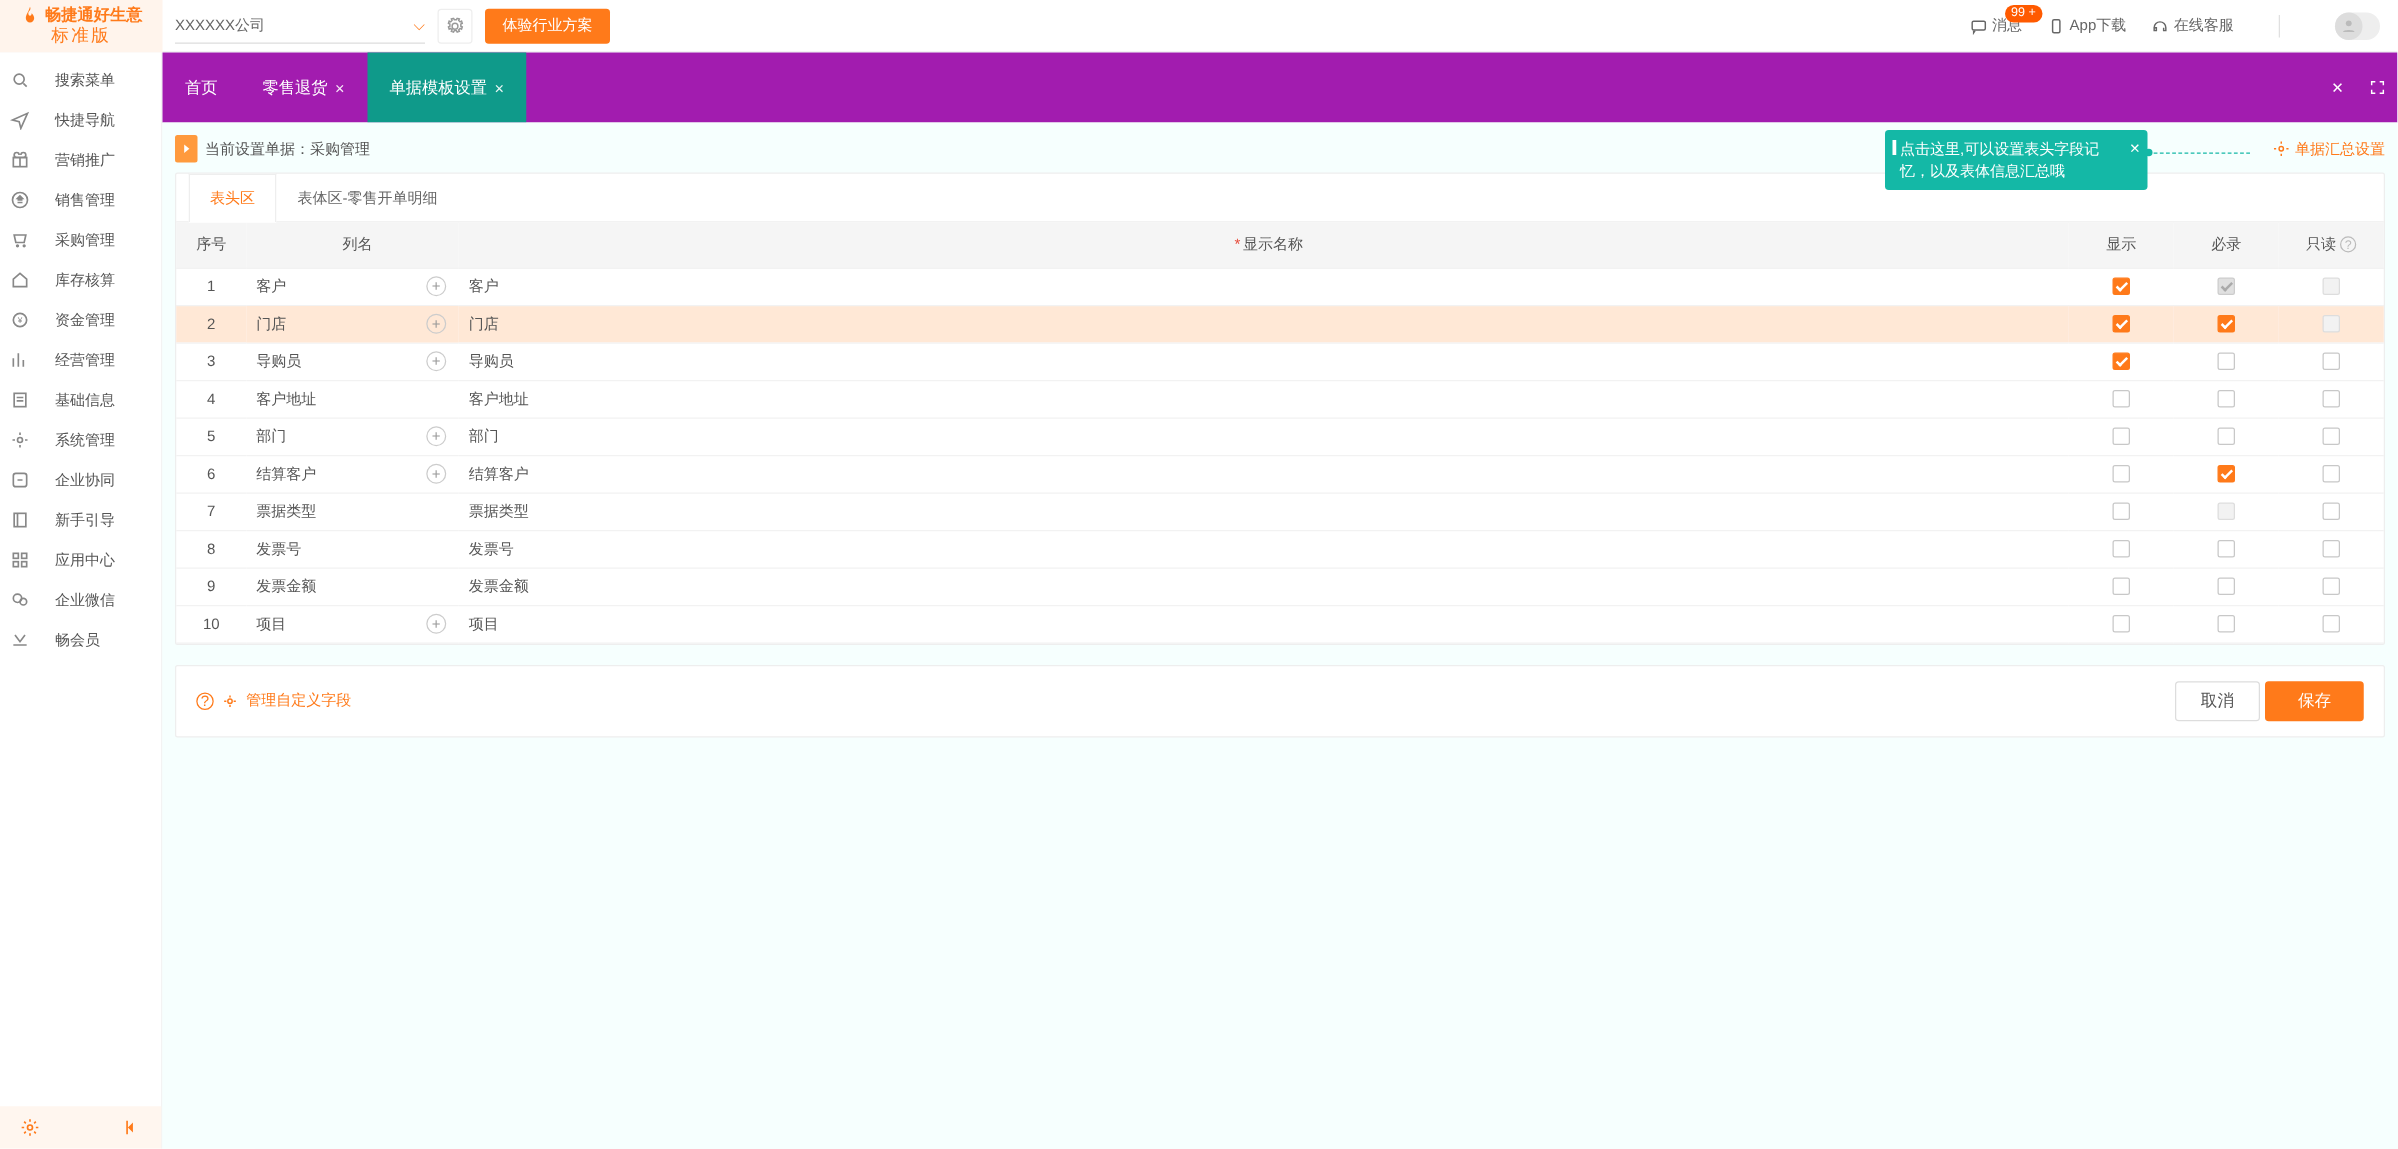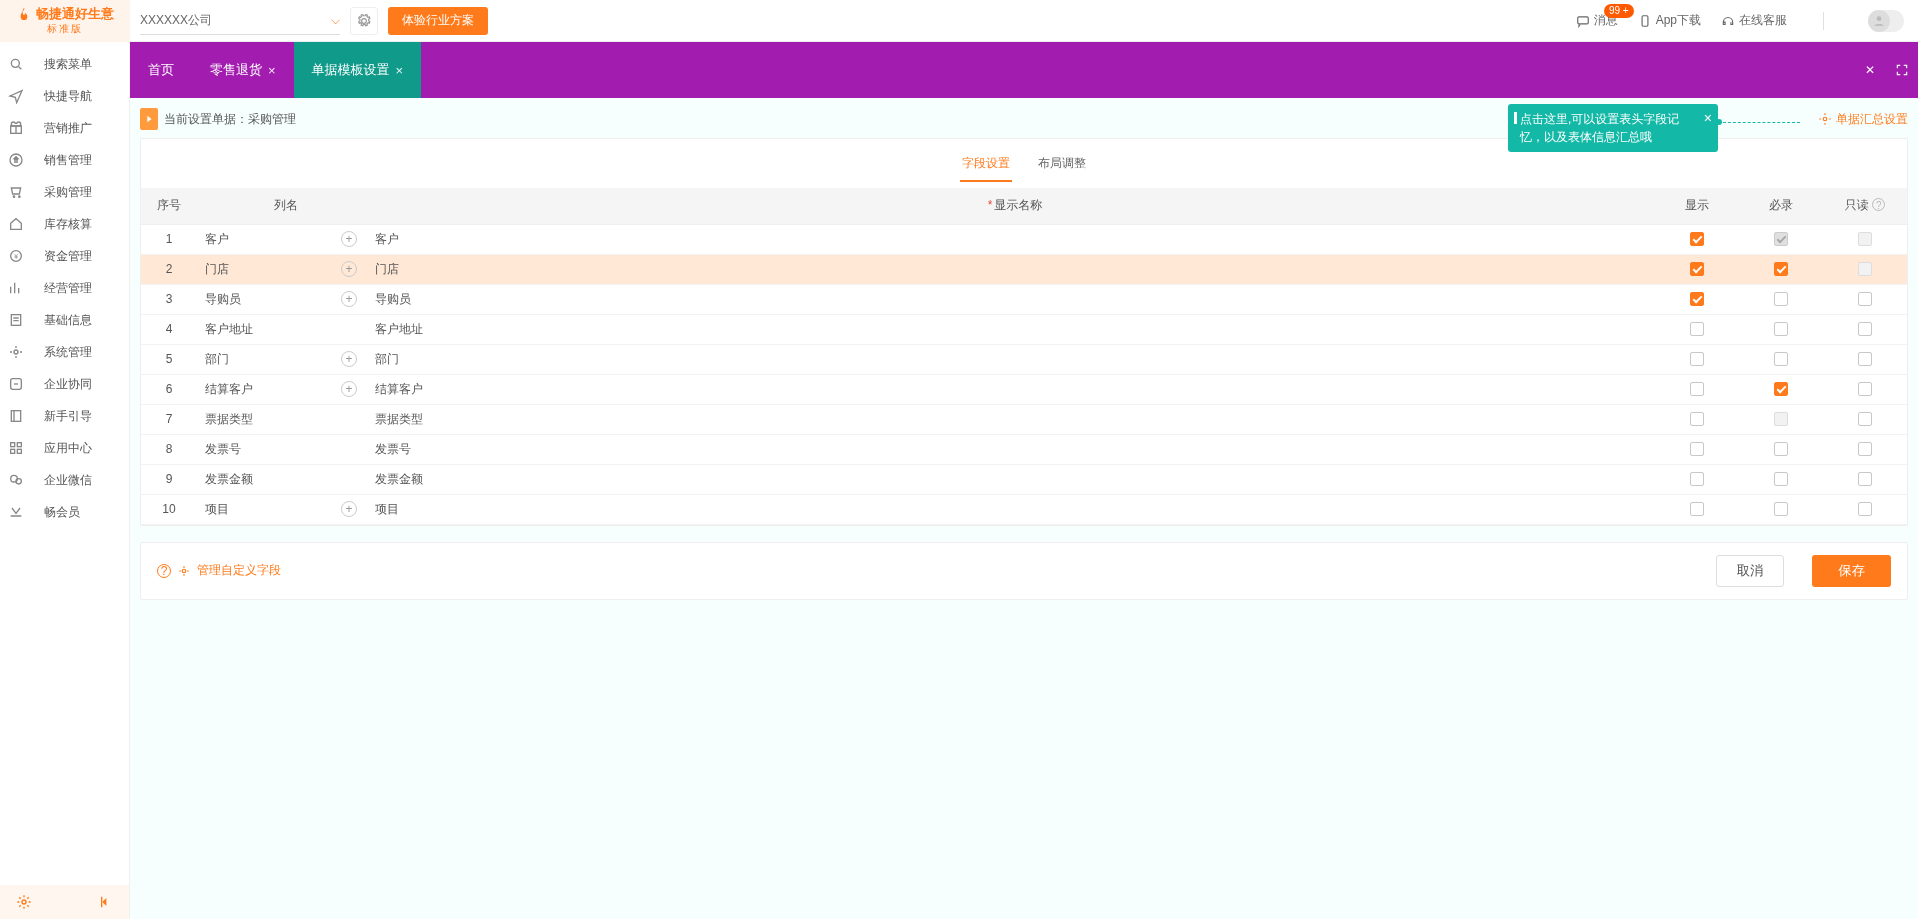--- a/index.html
+++ b/index.html
@@ -4,21 +4,21 @@
 <style>
 * { box-sizing: border-box; margin: 0; padding: 0; }
 html, body { height: 100%; font-family: "Microsoft YaHei", Arial, sans-serif; font-size: 12px; color: #333; background: #fff; }
 body { display: flex; flex-direction: column; overflow: hidden; }
 
 
 .topbar { display: flex; align-items: center; height: 42px; padding: 0 14px 0 0; border-bottom: 1px solid #eee; }
 .brand { width: 130px; height: 42px; display: flex; flex-direction: column; align-items: center; justify-content: center; background: #fff4ec; }
 .brand-logo { display: flex; align-items: center; gap: 4px; color: #ff7a1a; font-size: 13px; font-weight: 600; }
 .brand-logo svg { width: 16px; height: 16px; }
-.brand-sub { color: #ff7a1a; font-size: 10px; margin-top: -1px; letter-spacing: 2px; }
+.brand-sub { color: #ff7a1a; font-size: 14px; margin-top: -1px; letter-spacing: 2px; }
 .company-select { position: relative; height: 28px; width: 200px; margin-left: 10px; border-bottom: 1px solid #ddd; display: flex; align-items: center; color: #666; }
 .company-select .caret { margin-left: auto; color: #ff7a1a; }
 .gear { width: 28px; height: 28px; margin-left: 10px; display: flex; align-items: center; justify-content: center; color: #999; border: 1px solid #eee; border-radius: 3px; }
 .btn-primary-orange { margin-left: 10px; height: 28px; padding: 0 14px; background: #ff7a1a; color: #fff; border: none; border-radius: 3px; cursor: pointer; font-size: 12px; }
 .topbar-spacer { flex: 1; }
 .top-links { display: flex; align-items: center; gap: 20px; color: #666; }
 .top-link { display: flex; align-items: center; gap: 4px; cursor: pointer; position: relative; }
 .badge { position: absolute; top: -8px; right: -16px; background: #ff5a00; color: #fff; border-radius: 8px; font-size: 10px; padding: 0 5px; line-height: 14px; }
 .avatar { width: 36px; height: 22px; border-radius: 12px; background: #eee; margin-left: 16px; display: flex; align-items: center; }
 .avatar-head { width: 22px; height: 22px; border-radius: 50%; background: #ddd; display:flex;align-items:center;justify-content:center;color:#bbb; }
@@ -83,21 +83,21 @@
 
 input.cb { appearance:none; width:14px; height:14px; border:1px solid #c8c8c8; border-radius:2px; position:relative; cursor:pointer; background:#fff; vertical-align:middle; }
 input.cb:checked { background:#ff7a1a; border-color:#ff7a1a; }
 input.cb:checked::after { content:""; position:absolute; left:4px; top:1px; width:3px; height:7px; border:solid #fff; border-width:0 2px 2px 0; transform:rotate(45deg); }
 input.cb:disabled { background:#f2f2f2; border-color:#ddd; cursor:not-allowed; }
 input.cb:disabled:checked { background:#e0e0e0; border-color:#ccc; }
 input.cb:disabled:checked::after { border-color:#aaa; }
 
 .footer-bar { position:sticky; bottom:0; margin-top:16px; display:flex; align-items:center; padding:12px 16px; background:#fff; border:1px solid #eee; border-radius:2px; }
 .footer-link { display:flex; align-items:center; gap:6px; color:#ff7a1a; cursor:pointer; }
-.footer-right { margin-left:auto; display:flex; gap:28px; }
+.footer-right { margin-left:auto; display:flex; gap:4px; }
 .btn-default { height:32px; padding:0 20px; border:1px solid #ddd; background:#fff; border-radius:3px; cursor:pointer; color:#555; }
 .btn-primary { height:32px; padding:0 26px; border:none; background:#ff7a1a; color:#fff; border-radius:3px; cursor:pointer; }
 
 .ico { width:14px; height:14px; display:inline-block; }
 </style>
 </head>
 <body>
 
 <div class="topbar">
   <div class="brand">
@@ -316,23 +316,23 @@
         <div class="sum-link">
           <svg viewBox="0 0 24 24">
               <circle cx="12" cy="12" r="3" fill="none" stroke="currentColor" stroke-width="2"></circle>
               <path fill="none" stroke="currentColor" stroke-width="2" d="M12 2v3m0 14v3M2 12h3m14 0h3"></path>
             </svg>
           <span>单据汇总设置</span>
         </div>
       </div>
 
       <div class="card">
-        <div class="subtabs" id="sub-tabs">
-            <div class="subtab active">字段设置</div>
-            <div class="subtab">布局调整</div>
+        <div class="card-tabs" id="card-tabs">
+            <div class="card-tab active">表头区</div>
+            <div class="card-tab">表体区-零售开单明细</div>
           </div>
 
         <table>
           <thead>
             <tr>
               <th>序号</th>
               <th>列名</th>
               <th><span class="req-star">*</span><span>显示名称</span></th>
               <th>显示</th>
               <th>必录</th>

